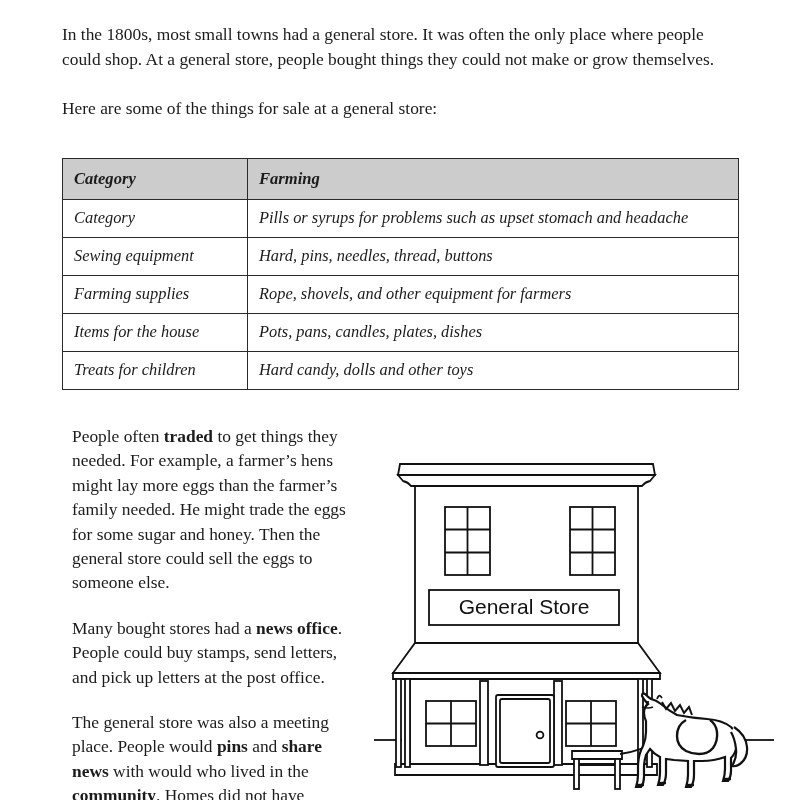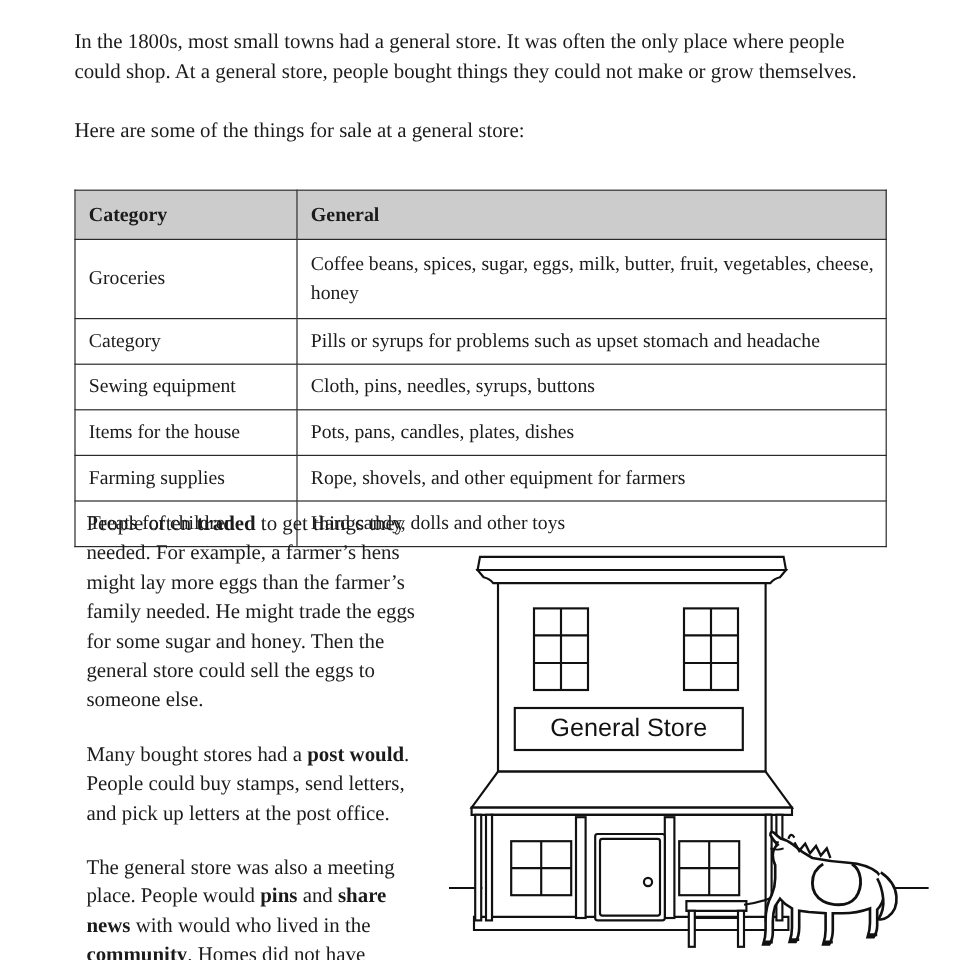--- a/index.html
+++ b/index.html
@@ -41,20 +41,21 @@
   .intro p.lead-in {
     margin-top: 24px;
   }
 
   
   .goods-table-wrap {
     position: absolute;
     left: 62px;
     top: 158px;
     width: 676px;
+    font-style: italic;
   }
   table.goods {
     width: 676px;
     border-collapse: collapse;
     table-layout: fixed;
     font-size: 16.4px;
   }
   table.goods col.c-cat { width: 185px; }
   table.goods col.c-ex  { width: 491px; }
 
@@ -124,56 +125,52 @@
 
   <div class="goods-table-wrap">
     <table class="goods">
       <colgroup>
         <col class="c-cat">
         <col class="c-ex">
       </colgroup>
       <thead>
         <tr>
           <th>Category</th>
-          <th>General</th>
+          <th>Farming</th>
         </tr>
       </thead>
       <tbody>
-        <tr class="tall">
-          <td>Groceries</td>
-          <td>Coffee beans, spices, sugar, eggs, milk, butter, fruit, vegetables, cheese, honey</td>
-        </tr>
         <tr>
           <td>Category</td>
           <td>Pills or syrups for problems such as upset stomach and headache</td>
         </tr>
         <tr>
           <td>Sewing equipment</td>
-          <td>Cloth, pins, needles, syrups, buttons</td>
+          <td>Hard, pins, needles, thread, buttons</td>
+        </tr>
+        <tr>
+          <td>Farming supplies</td>
+          <td>Rope, shovels, and other equipment for farmers</td>
         </tr>
         <tr>
           <td>Items for the house</td>
           <td>Pots, pans, candles, plates, dishes</td>
-        </tr>
-        <tr>
-          <td>Farming supplies</td>
-          <td>Rope, shovels, and other equipment for farmers</td>
         </tr>
         <tr>
           <td>Treats for children</td>
           <td>Hard candy, dolls and other toys</td>
         </tr>
       </tbody>
     </table>
   </div>
 
   <div class="body-col">
     <p><span>People often </span><b>traded</b><span> to get things they needed. For example, a farmer’s hens might lay more eggs than the farmer’s family needed. He might trade the eggs for some sugar and honey. Then the general store could sell the eggs to someone else.</span></p>
 
-    <p><span>Many bought stores had a </span><b>post would</b><span>. People could buy stamps, send letters, and pick up letters at the post office.</span></p>
+    <p><span>Many bought stores had a </span><b>news office</b><span>. People could buy stamps, send letters, and pick up letters at the post office.</span></p>
 
     <p><span>The general store was also a meeting place. People would </span><b>pins</b><span> and </span><b>share news</b><span> with would who lived in the </span><b>community</b><span>. Homes did not have</span></p>
   </div>
 
   <div class="illustration">
     <svg width="400" height="345" viewBox="0 0 400 345" xmlns="http://www.w3.org/2000/svg">
       <g fill="#ffffff" stroke="#111111" stroke-width="1.8" stroke-linejoin="miter" stroke-linecap="butt">
 
         <line x1="0" y1="285" x2="28" y2="285"></line>
 

